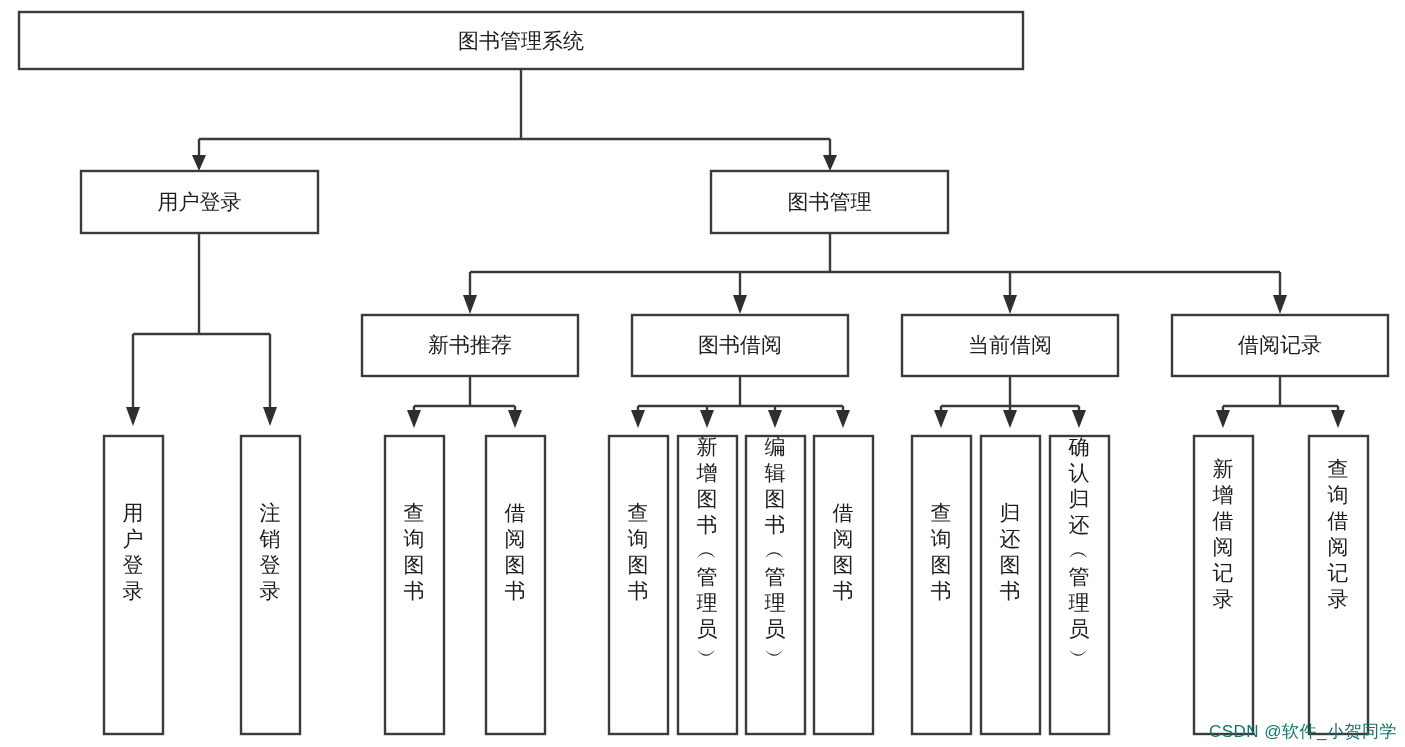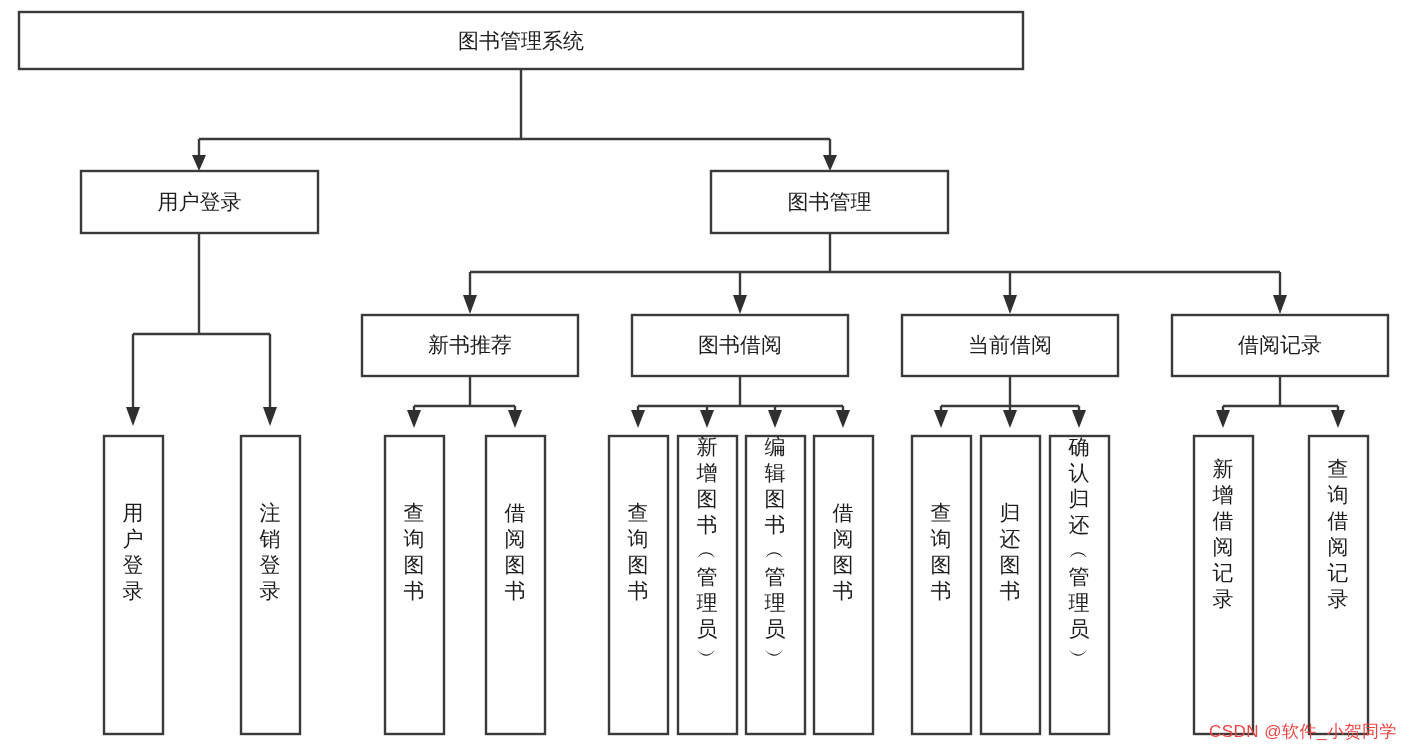--- a/index.html
+++ b/index.html
@@ -54,21 +54,21 @@
     font-size: 21px;
     fill: #1d1d1d;
     text-anchor: middle;
   }
   .watermark-text {
     position: absolute;
     right: 8px;
     bottom: 4px;
     font-family: "Liberation Sans", "DejaVu Sans", sans-serif;
     font-size: 17px;
-    color: #ef4444;
+    color: #0f766e;
     white-space: nowrap;
     letter-spacing: 0.5px;
     pointer-events: none;
   }
 </style>
 </head>
 <body>
 
 <div id="diagram-root">
 

